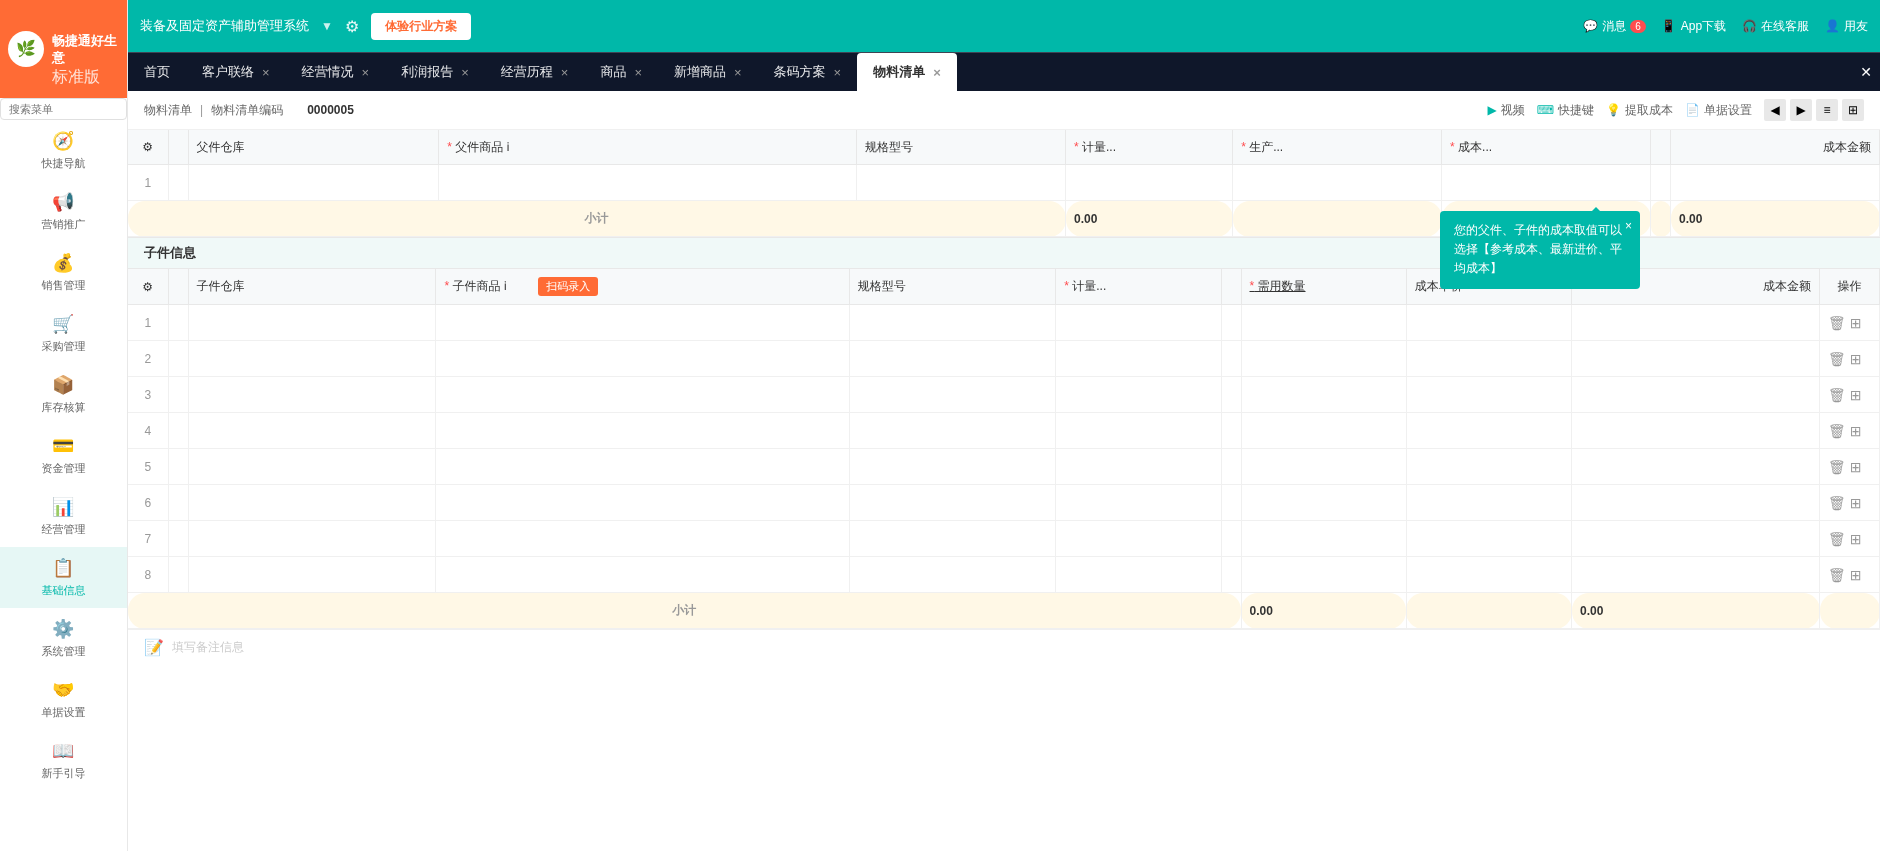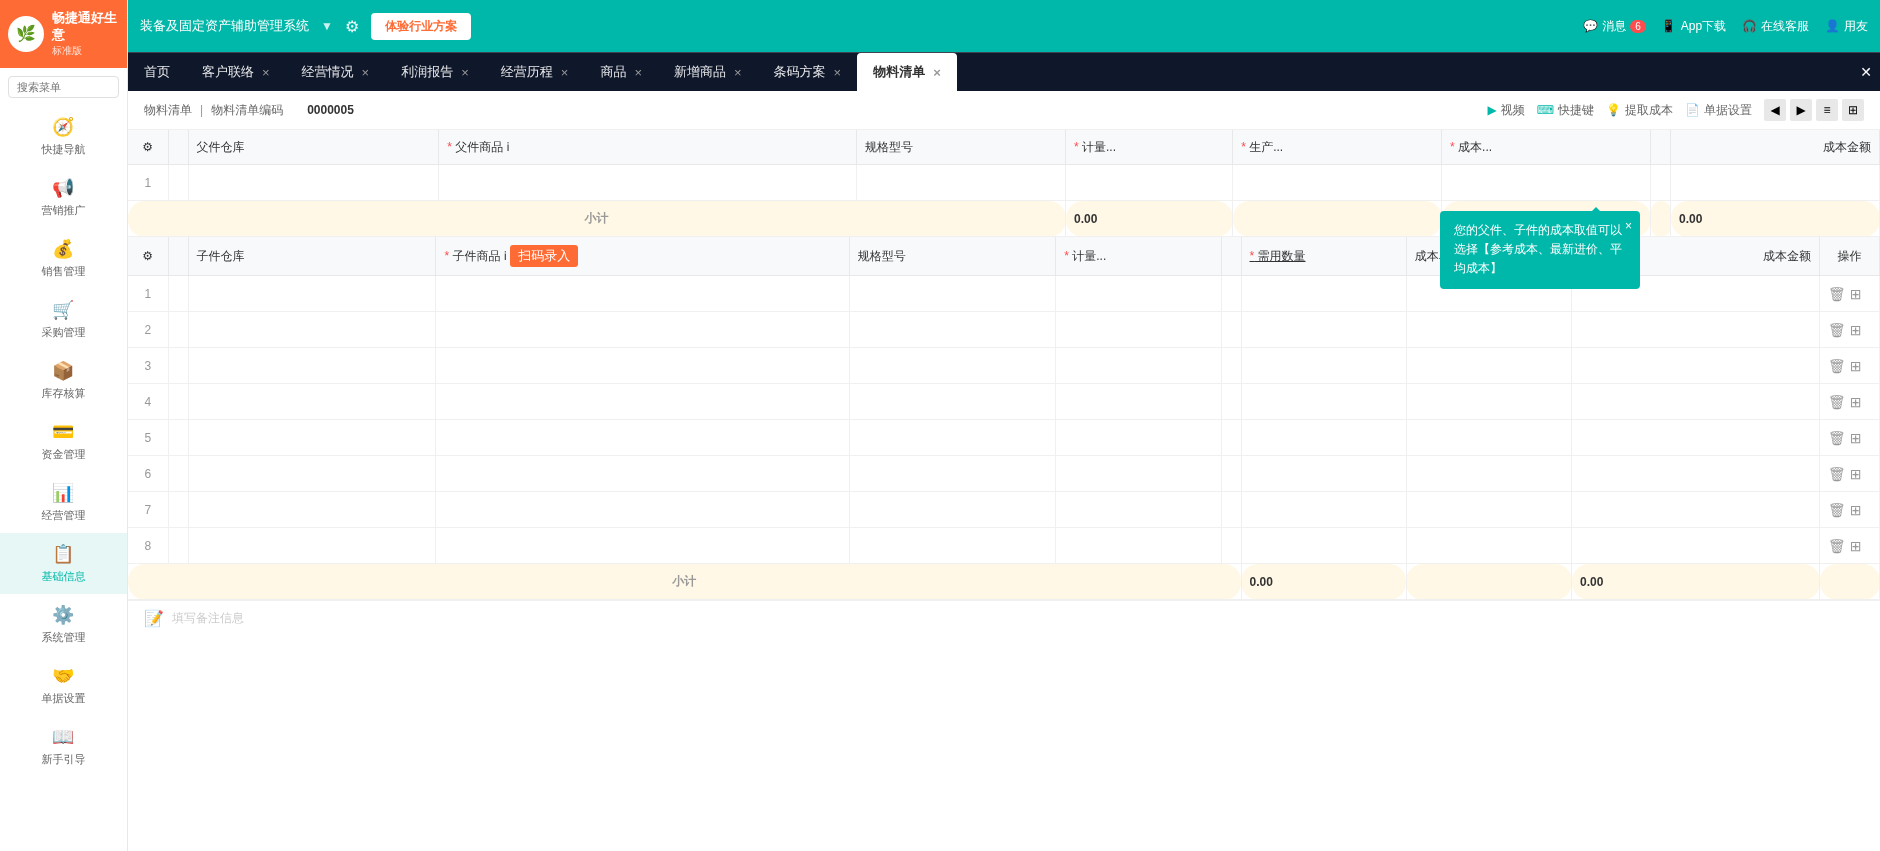--- a/index.html
+++ b/index.html
@@ -2,26 +2,26 @@
 <html><head>
   <meta charset="utf-8">
   <style>
     * { box-sizing: border-box; margin: 0; padding: 0; }
     body { font-family: 'Microsoft YaHei', Arial, sans-serif; font-size: 12px; background: #f5f5f5; display: flex; height: 851px; overflow: hidden; }
 
     
     .sidebar { width: 128px; background: #fff; border-right: 1px solid #e8e8e8; display: flex; flex-direction: column; flex-shrink: 0; }
     .sidebar-logo { background: #ff6b35; padding: 10px 8px; display: flex; align-items: center; gap: 8px; min-height: 52px; }
     .sidebar-logo-icon { width: 36px; height: 36px; background: #fff; border-radius: 50%; display: flex; align-items: center; justify-content: center; font-size: 16px; color: #ff6b35; flex-shrink: 0; }
-    .sidebar-logo-text { color: #fff; font-size: 13px; font-weight: bold; line-height: 1.3; }
-    .sidebar-logo-sub { color: rgba(255,255,255,0.8); font-size: 10px; }
+    .sidebar-logo-text { color: #fff; font-size: 13px; font-weight: bold; line-height: 1.3; margin-top: 23px; }
+    .sidebar-logo-sub { color: rgba(255,255,255,0.8); font-size: 16px; }
     .sidebar-item { display: flex; flex-direction: column; align-items: center; padding: 10px 4px; cursor: pointer; color: #666; font-size: 11px; gap: 4px; }
     .sidebar-item.active { background: #e6f7f5; color: #00b8a9; }
     .sidebar-item .icon { font-size: 18px; }
-    .sidebar-search { padding: 8px; }
+    .sidebar-search { }
     .sidebar-search-box { width: 100%; border: 1px solid #e0e0e0; border-radius: 4px; padding: 4px 8px; font-size: 11px; outline: none; }
 
     
     .main { flex: 1; display: flex; flex-direction: column; overflow: hidden; }
 
     
     .topbar { background: #00b8a9; display: flex; align-items: center; padding: 0 12px; min-height: 52px; gap: 12px; flex-shrink: 0; }
     .topbar-system { color: #fff; font-size: 13px; display: flex; align-items: center; gap: 6px; }
     .topbar-system-arrow { color: rgba(255,255,255,0.8); font-size: 12px; }
     .topbar-settings { color: rgba(255,255,255,0.9); font-size: 16px; cursor: pointer; }
@@ -55,21 +55,21 @@
     .data-table { width: 100%; border-collapse: collapse; }
     .data-table th { background: #f7f9fa; border-bottom: 1px solid #e8e8e8; border-right: 1px solid #e8e8e8; padding: 8px 8px; text-align: left; color: #333; font-size: 12px; font-weight: normal; white-space: nowrap; }
     .data-table th:first-child { width: 40px; text-align: center; }
     .data-table td { border-bottom: 1px solid #f0f0f0; border-right: 1px solid #f0f0f0; padding: 6px 8px; color: #333; font-size: 12px; height: 36px; }
     .data-table td:first-child { text-align: center; color: #999; }
     .data-table tr.subtotal td { background: #fff8e6; font-weight: bold; border-radius: 17px; }
     .required { color: #ff4d4f; }
     .col-settings { text-align: center !important; cursor: pointer; }
 
     
-    .scan-btn { background: #ff6b35; color: #fff; border: none; border-radius: 3px; padding: 2px 8px; font-size: 13px; cursor: pointer; }
+    .scan-btn { background: #ff6b35; color: #fff; border: none; border-radius: 3px; padding: 2px 8px; font-size: 11px; cursor: pointer; margin-left: 28px; }
 
     
     .action-icons { display: flex; gap: 4px; }
     .action-icon { color: #999; cursor: pointer; font-size: 14px; }
 
     
     .tooltip-box { position: absolute; top: 120px; right: 240px; background: #00b8a9; color: #fff; padding: 10px 14px; border-radius: 4px; font-size: 12px; max-width: 200px; line-height: 1.6; z-index: 100; }
     .tooltip-box::before { content: ''; position: absolute; top: -8px; right: 40px; border: 4px solid transparent; border-bottom-color: #00b8a9; }
     .tooltip-close { position: absolute; top: 6px; right: 8px; cursor: pointer; font-size: 12px; }
 
@@ -301,20 +301,21 @@
             <td>0.00</td>
             <td></td>
             <td></td>
             <td></td>
             <td>0.00</td>
           </tr>
         </tbody>
       </table>
     </div>
 
+    <div class="section-title">子件信息</div>
     <div class="table-wrapper">
       <table class="data-table">
         <thead>
           <tr>
             <th class="col-settings">⚙</th>
             <th style="width:20px;"></th>
             <th class="col-warehouse">子件仓库</th>
             <th class="col-product">
               <span class="required">*</span> 子件商品 ℹ
               <button class="scan-btn">扫码录入</button>

